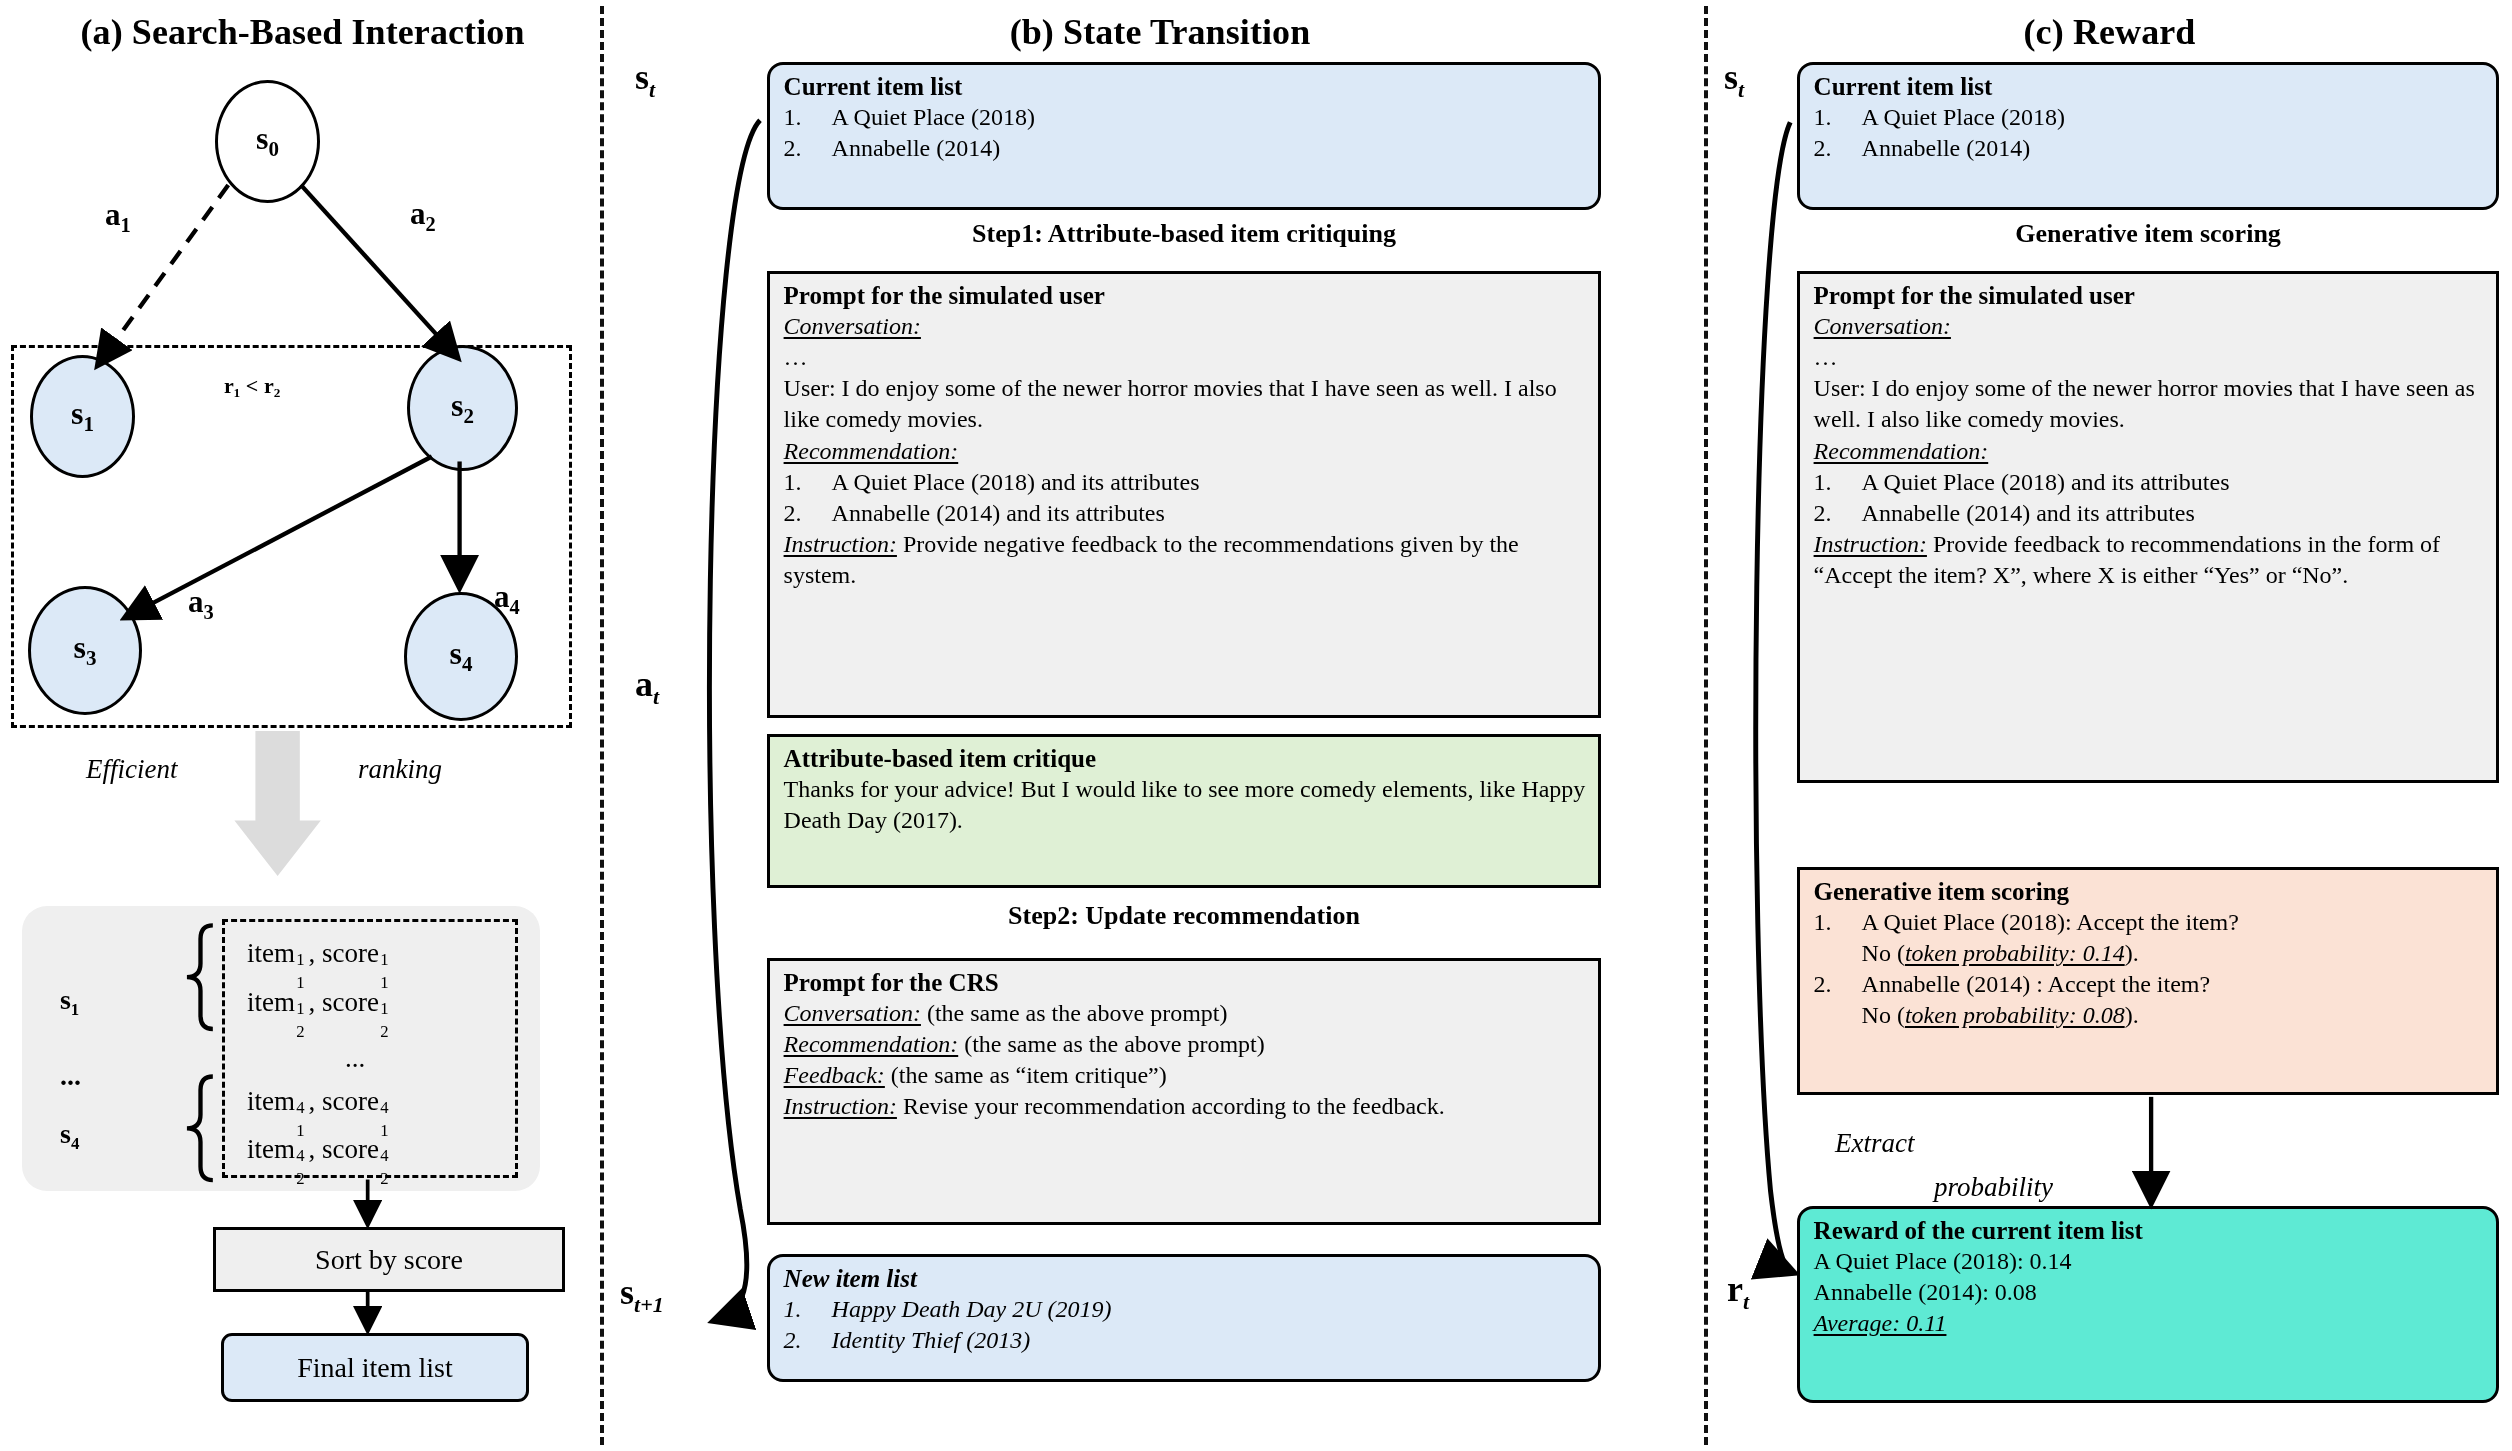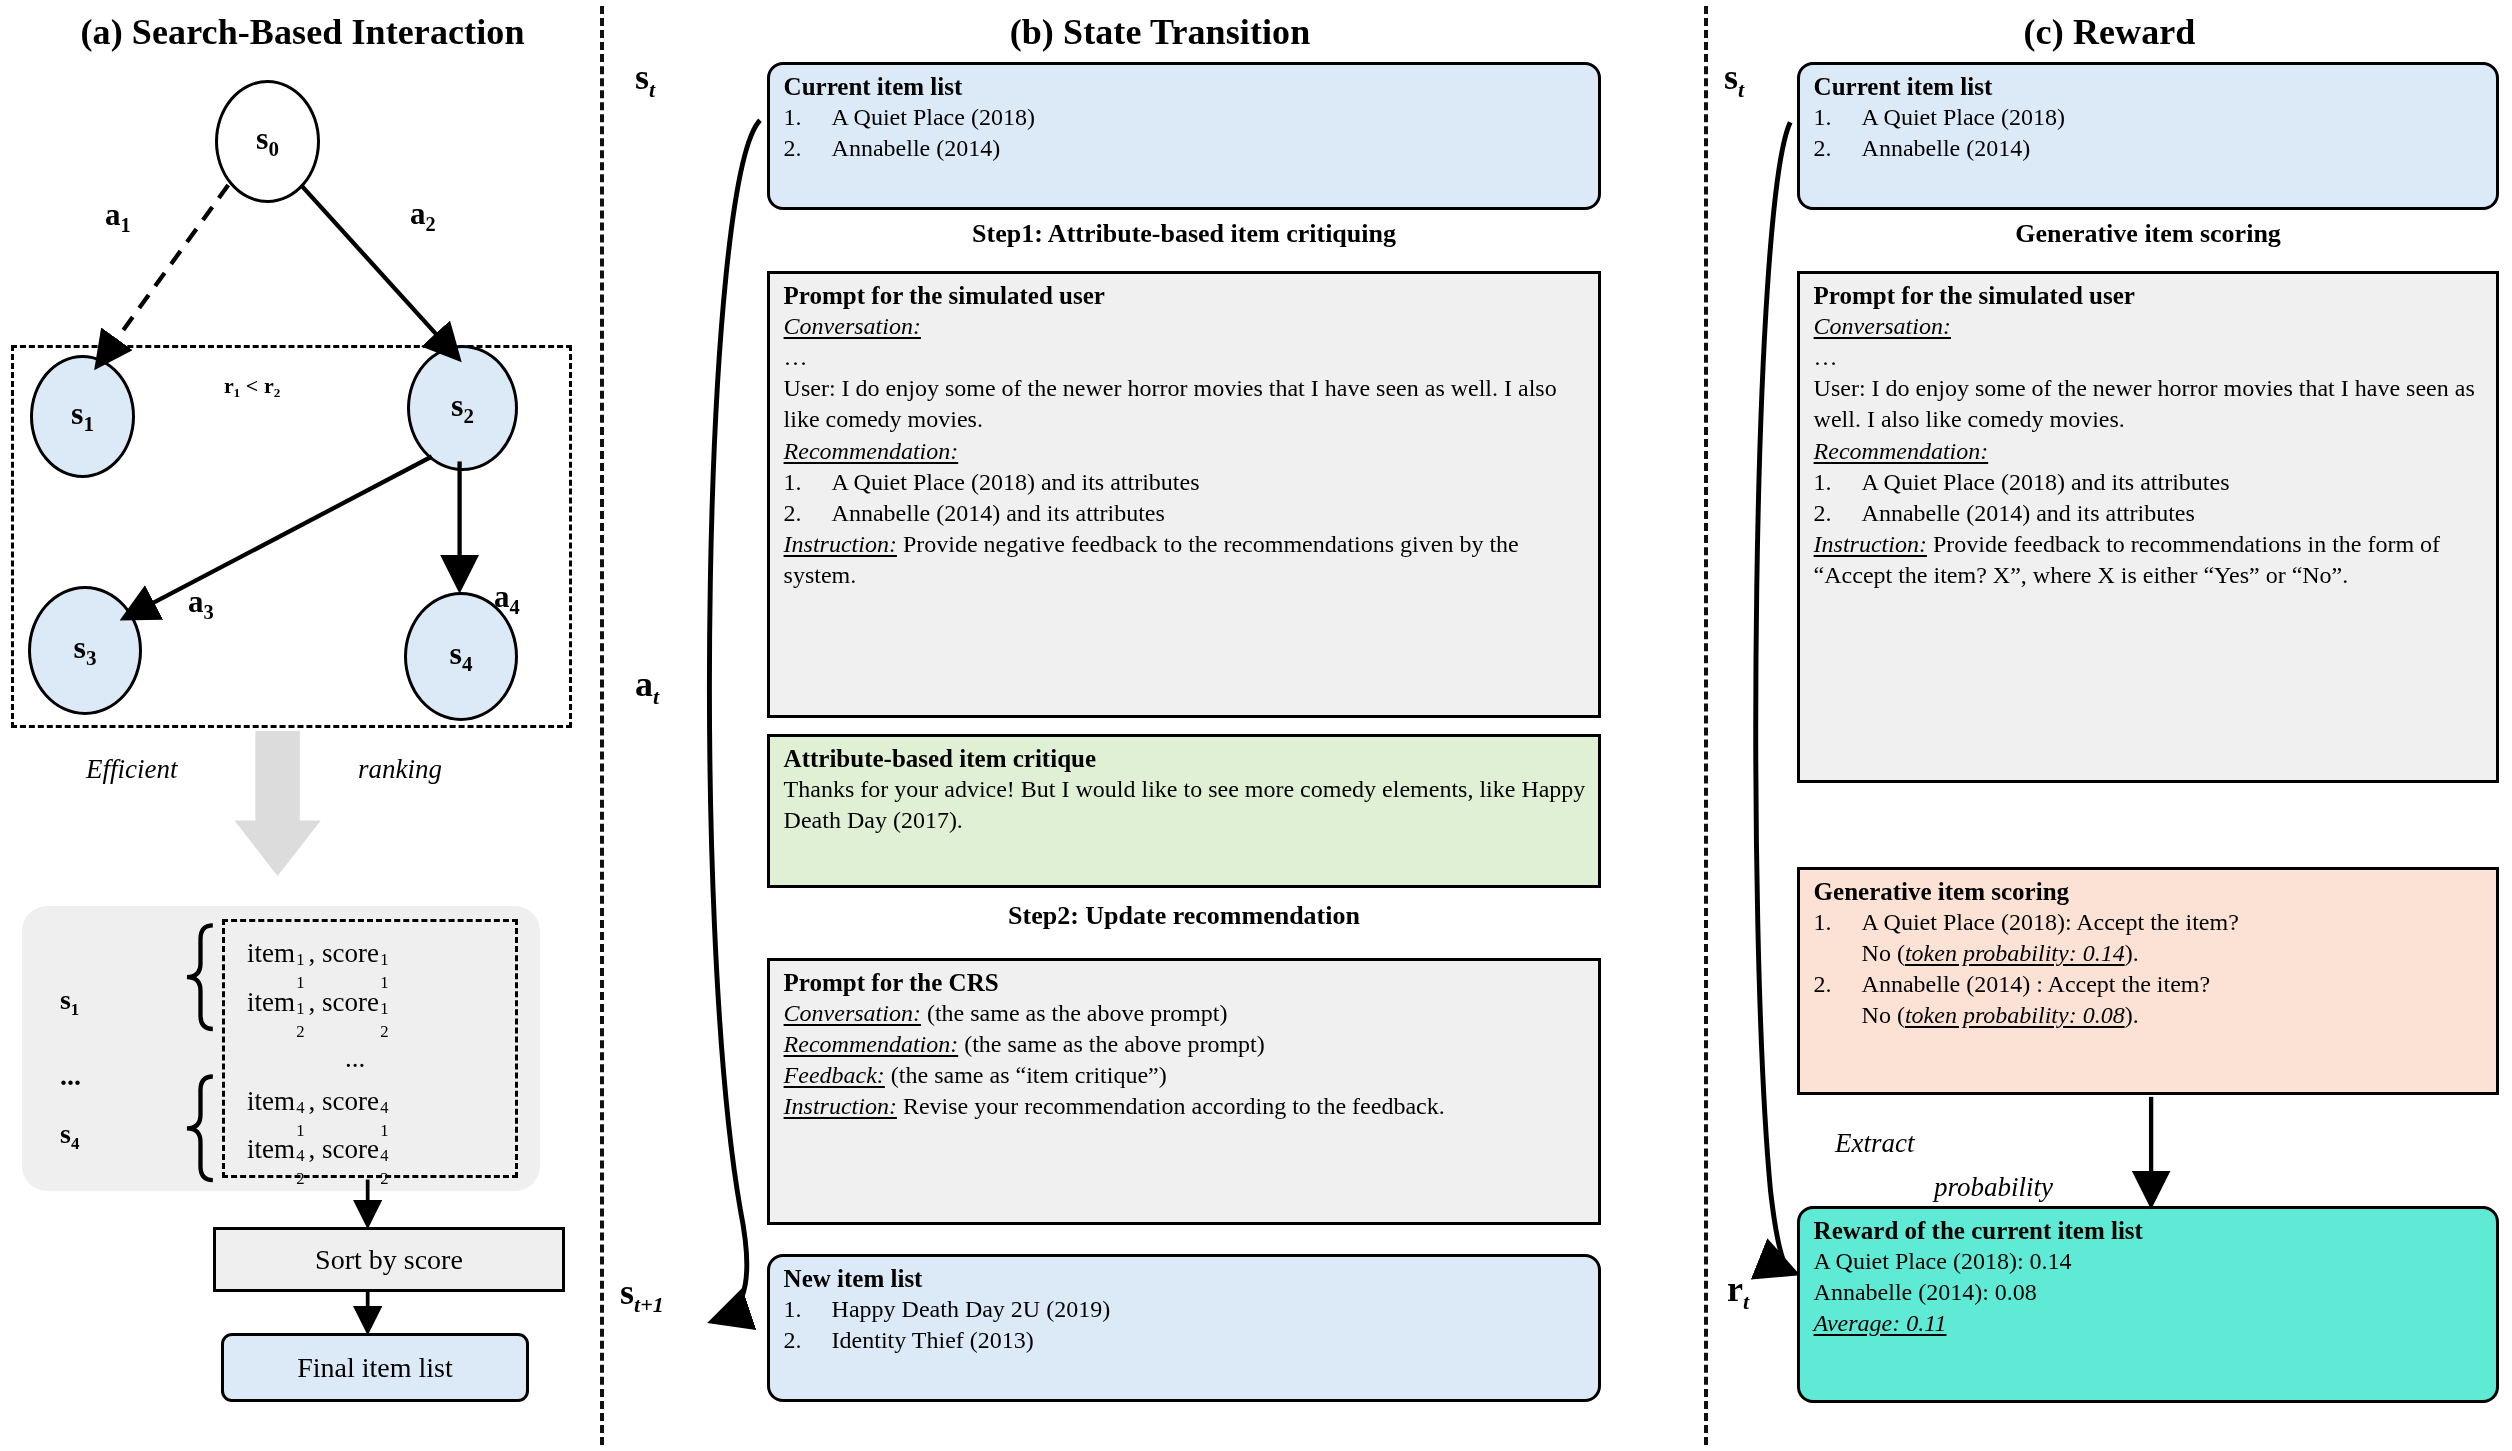--- a/index.html
+++ b/index.html
@@ -229,21 +229,21 @@
     <div class="bx-line">
       <span class="it ul">Feedback:</span>
       <span>(the same as “item critique”)</span>
     </div>
     <div class="bx-line">
       <span class="it ul">Instruction:</span>
       <span>Revise your recommendation according to the feedback.</span>
     </div>
   </div>
 
-  <div class="box blue pad" style="left:767px;top:1254px;width:834px;height:148px;">
+  <div class="box blue pad" style="left:767px;top:1254px;width:834px;height:128px;font-style:italic;">
     <div class="bx-title">New item list</div>
     <div class="lrow">
       <span class="lnum">1.</span>
       <span>Happy Death Day 2U (2019)</span>
     </div>
     <div class="lrow">
       <span class="lnum">2.</span>
       <span>Identity Thief (2013)</span>
     </div>
   </div>

